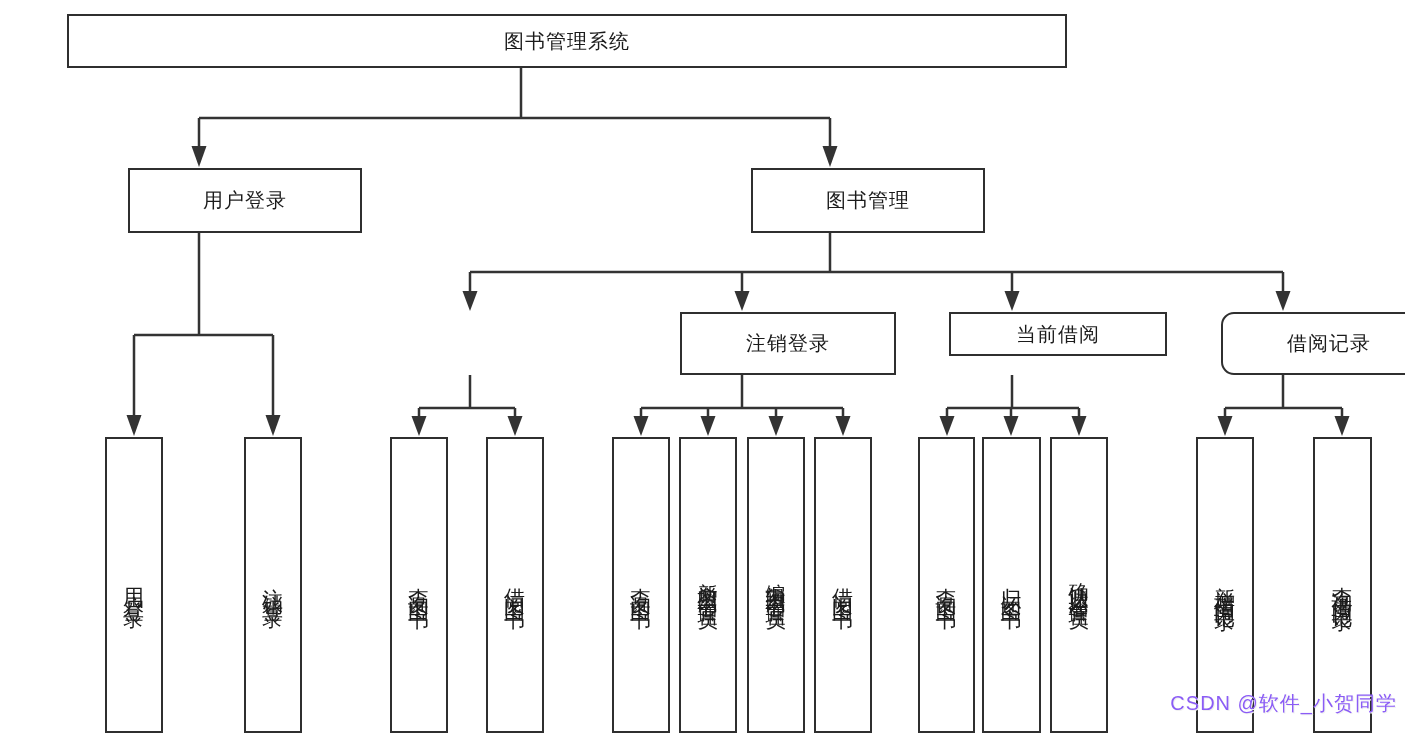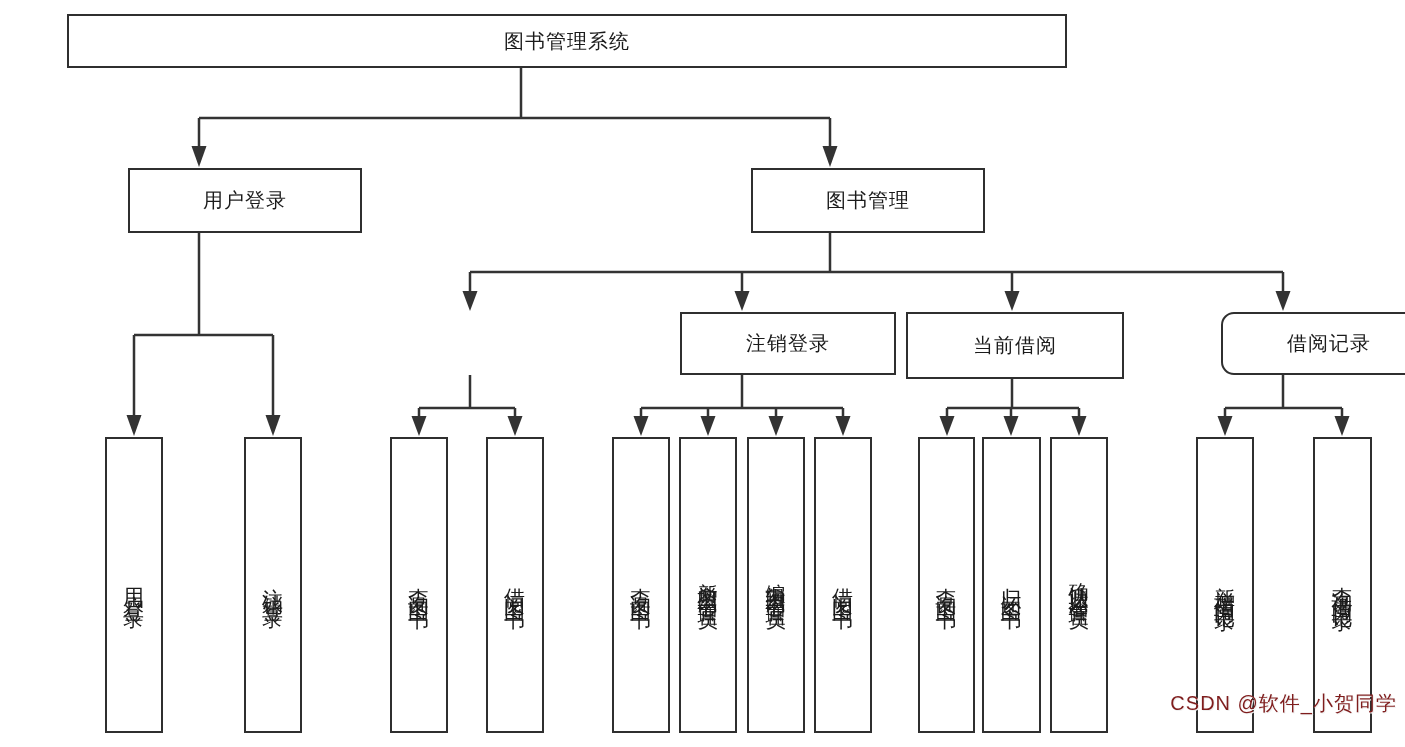--- a/index.html
+++ b/index.html
@@ -36,21 +36,21 @@
     letter-spacing: 7px;
     line-height: 1;
     white-space: nowrap;
   }
   .watermark {
     position: absolute;
     right: 8px;
     top: 690px;
     z-index: 3;
     font-size: 20px;
-    color: #7f1d1d;
+    color: #8b5cf6;
     text-shadow: 1px 1px 0 #f0f0f0;
     letter-spacing: 1px;
   }
 </style>
 </head>
 <body>
 
 <div class="canvas">
 
   <svg class="connectors" viewBox="0 0 1405 747" xmlns="http://www.w3.org/2000/svg">
@@ -100,21 +100,21 @@
   <div class="node hnode" style="left:82px; top:168px; width:234px; height:65px;">
     <span>用户登录</span>
   </div>
   <div class="node hnode" style="left:705px; top:168px; width:234px; height:65px;">
     <span>图书管理</span>
   </div>
 
   <div class="node hnode" style="left:634px; top:312px; width:216px; height:63px;">
     <span>注销登录</span>
   </div>
-  <div class="node hnode" style="left:860px; top:312px; width:218px; height:67px;">
+  <div class="node hnode" style="left:903px; top:312px; width:218px; height:44px;">
     <span>当前借阅</span>
   </div>
   <div class="node hnode" style="left:1175px; top:312px; width:216px; height:63px;border-radius:13px;">
     <span>借阅记录</span>
   </div>
 
   <div class="node vnode" style="left:105px; top:437px; width:58px; height:296px;">
     <span class="vtext">用户登录</span>
   </div>
   <div class="node vnode" style="left:244px; top:437px; width:58px; height:296px;">

